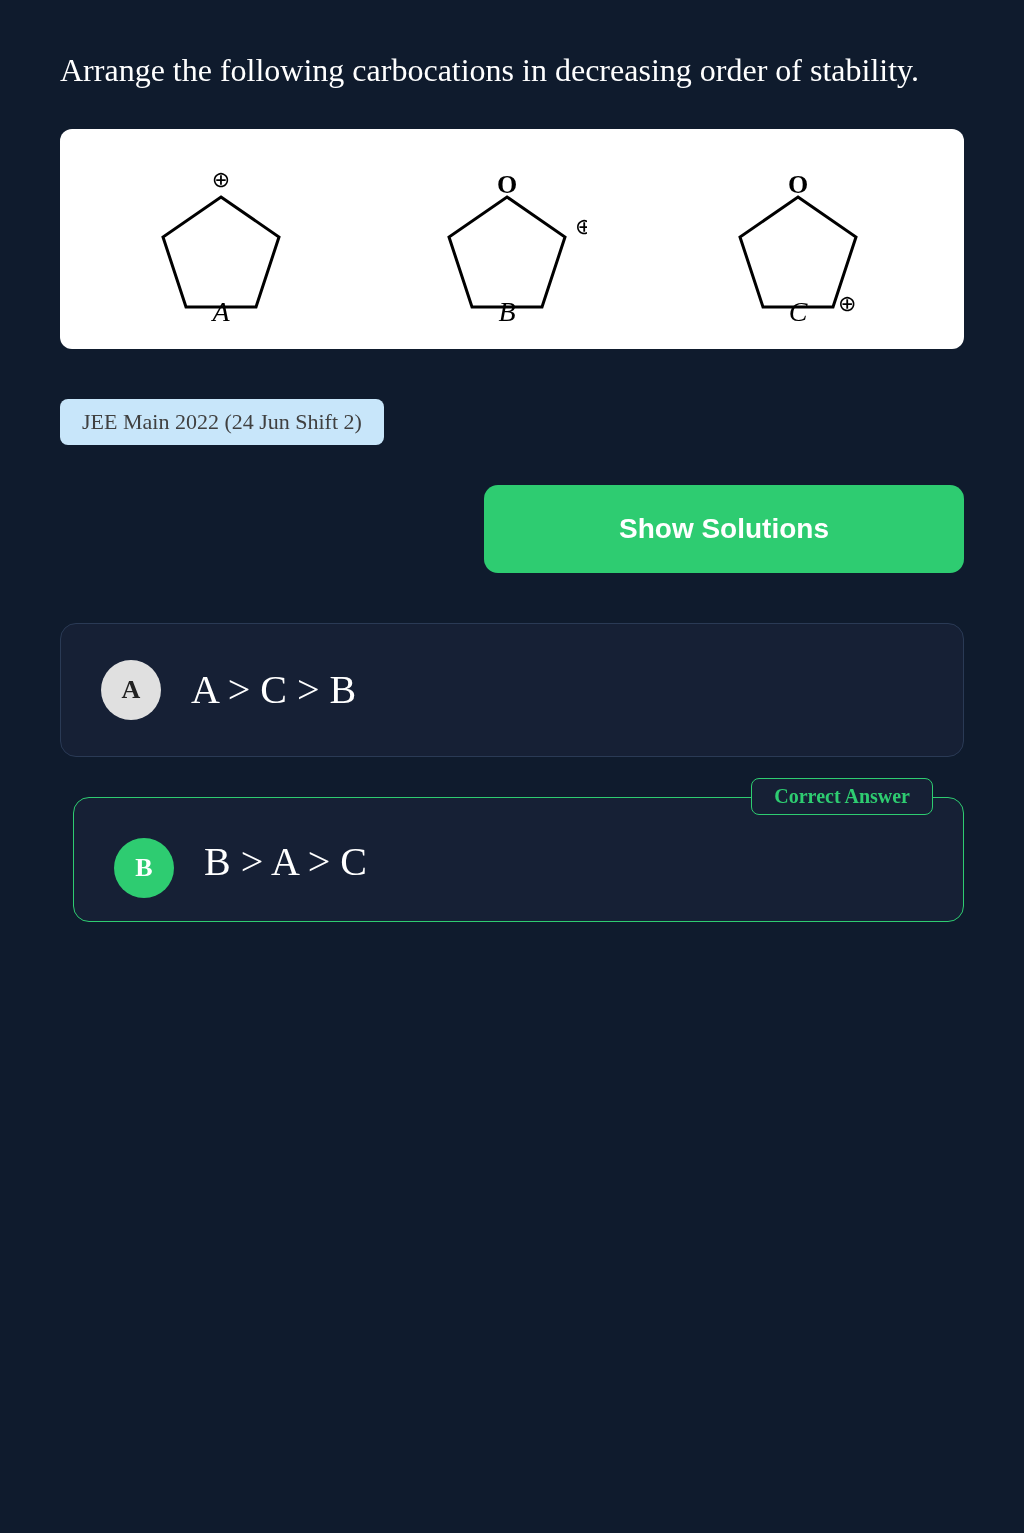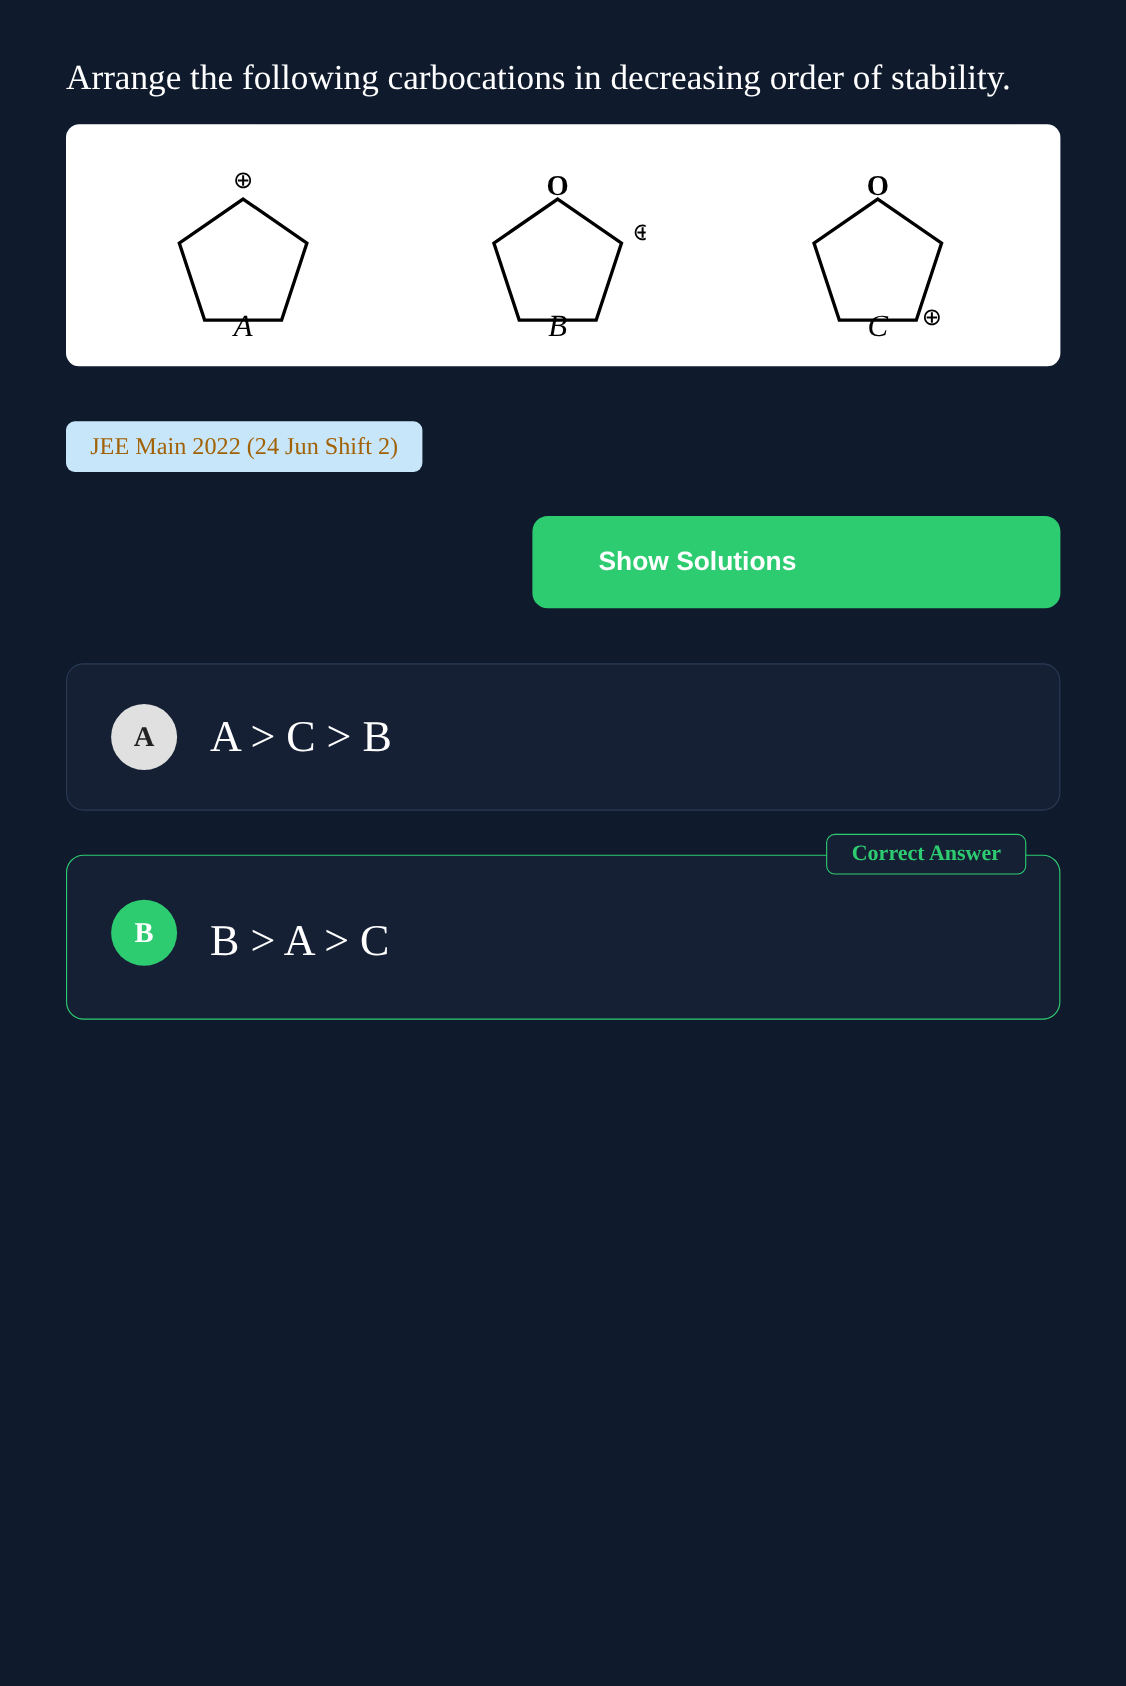--- a/index.html
+++ b/index.html
@@ -8,21 +8,21 @@
       font-family: 'Georgia', serif;
       color: #ffffff;
       width: 1024px;
       min-height: 1533px;
       padding: 48px 60px;
     }
     .question-title {
       font-size: 32px;
       font-weight: 400;
       line-height: 1.4;
-      margin-bottom: 20px;
+      margin-bottom: 36px;
       color: #ffffff;
     }
     .molecule-box {
       background: #ffffff;
       border-radius: 12px;
       padding: 30px 20px 20px 20px;
       display: flex;
       justify-content: space-around;
       align-items: flex-end;
       margin-bottom: 50px;
@@ -34,42 +34,42 @@
     }
     svg text {
       font-family: 'Georgia', serif;
     }
     .tag-row {
       margin-bottom: 40px;
     }
     .tag {
       display: inline-block;
       background: #c8e6fa;
-      color: #a16207;
+      color: #404040;
       border-radius: 8px;
       padding: 10px 22px;
       font-size: 22px;
       font-weight: 500;
     }
     .show-solutions-row {
       display: flex;
       justify-content: flex-end;
       margin-bottom: 50px;
     }
     .show-solutions-btn {
       background: #2ecc71;
       color: #ffffff;
       border: none;
       border-radius: 14px;
       padding: 28px 60px;
-      font-size: 24px;
+      font-size: 28px;
       font-weight: 700;
       cursor: pointer;
       width: 480px;
-      text-align: left;
+      text-align: center;
     }
     .option-card {
       background: #162035;
       border-radius: 16px;
       padding: 36px 40px;
       display: flex;
       align-items: center;
       gap: 30px;
       margin-bottom: 40px;
       border: 1.5px solid #2a3a55;
@@ -95,25 +95,26 @@
     }
     .option-text {
       font-size: 40px;
       color: #ffffff;
     }
     .correct-answer-card {
       background: #162035;
       border-radius: 16px;
       border: 1.5px solid #2ecc71;
       position: relative;
-      padding: 40px 40px 48px 40px;
+      padding: 40px 40px 23px 40px;
       display: flex;
-      align-items: flex-end;
+      align-items: flex-start;
       gap: 30px;
       margin-bottom: 40px;
+      margin-left: 13px;
     }
     .correct-answer-badge {
       position: absolute;
       top: -20px;
       right: 30px;
       background: #162035;
       border: 1.5px solid #2ecc71;
       color: #2ecc71;
       border-radius: 8px;
       padding: 6px 22px;

